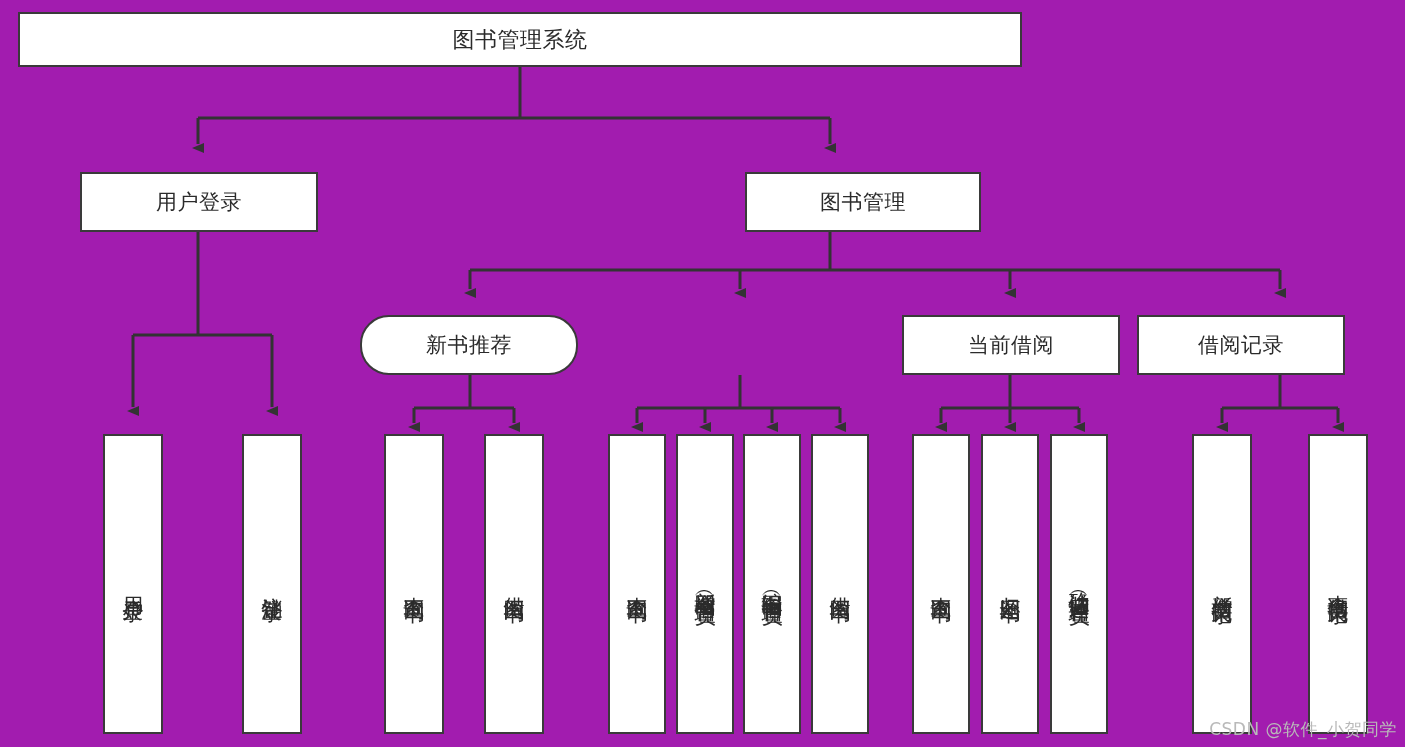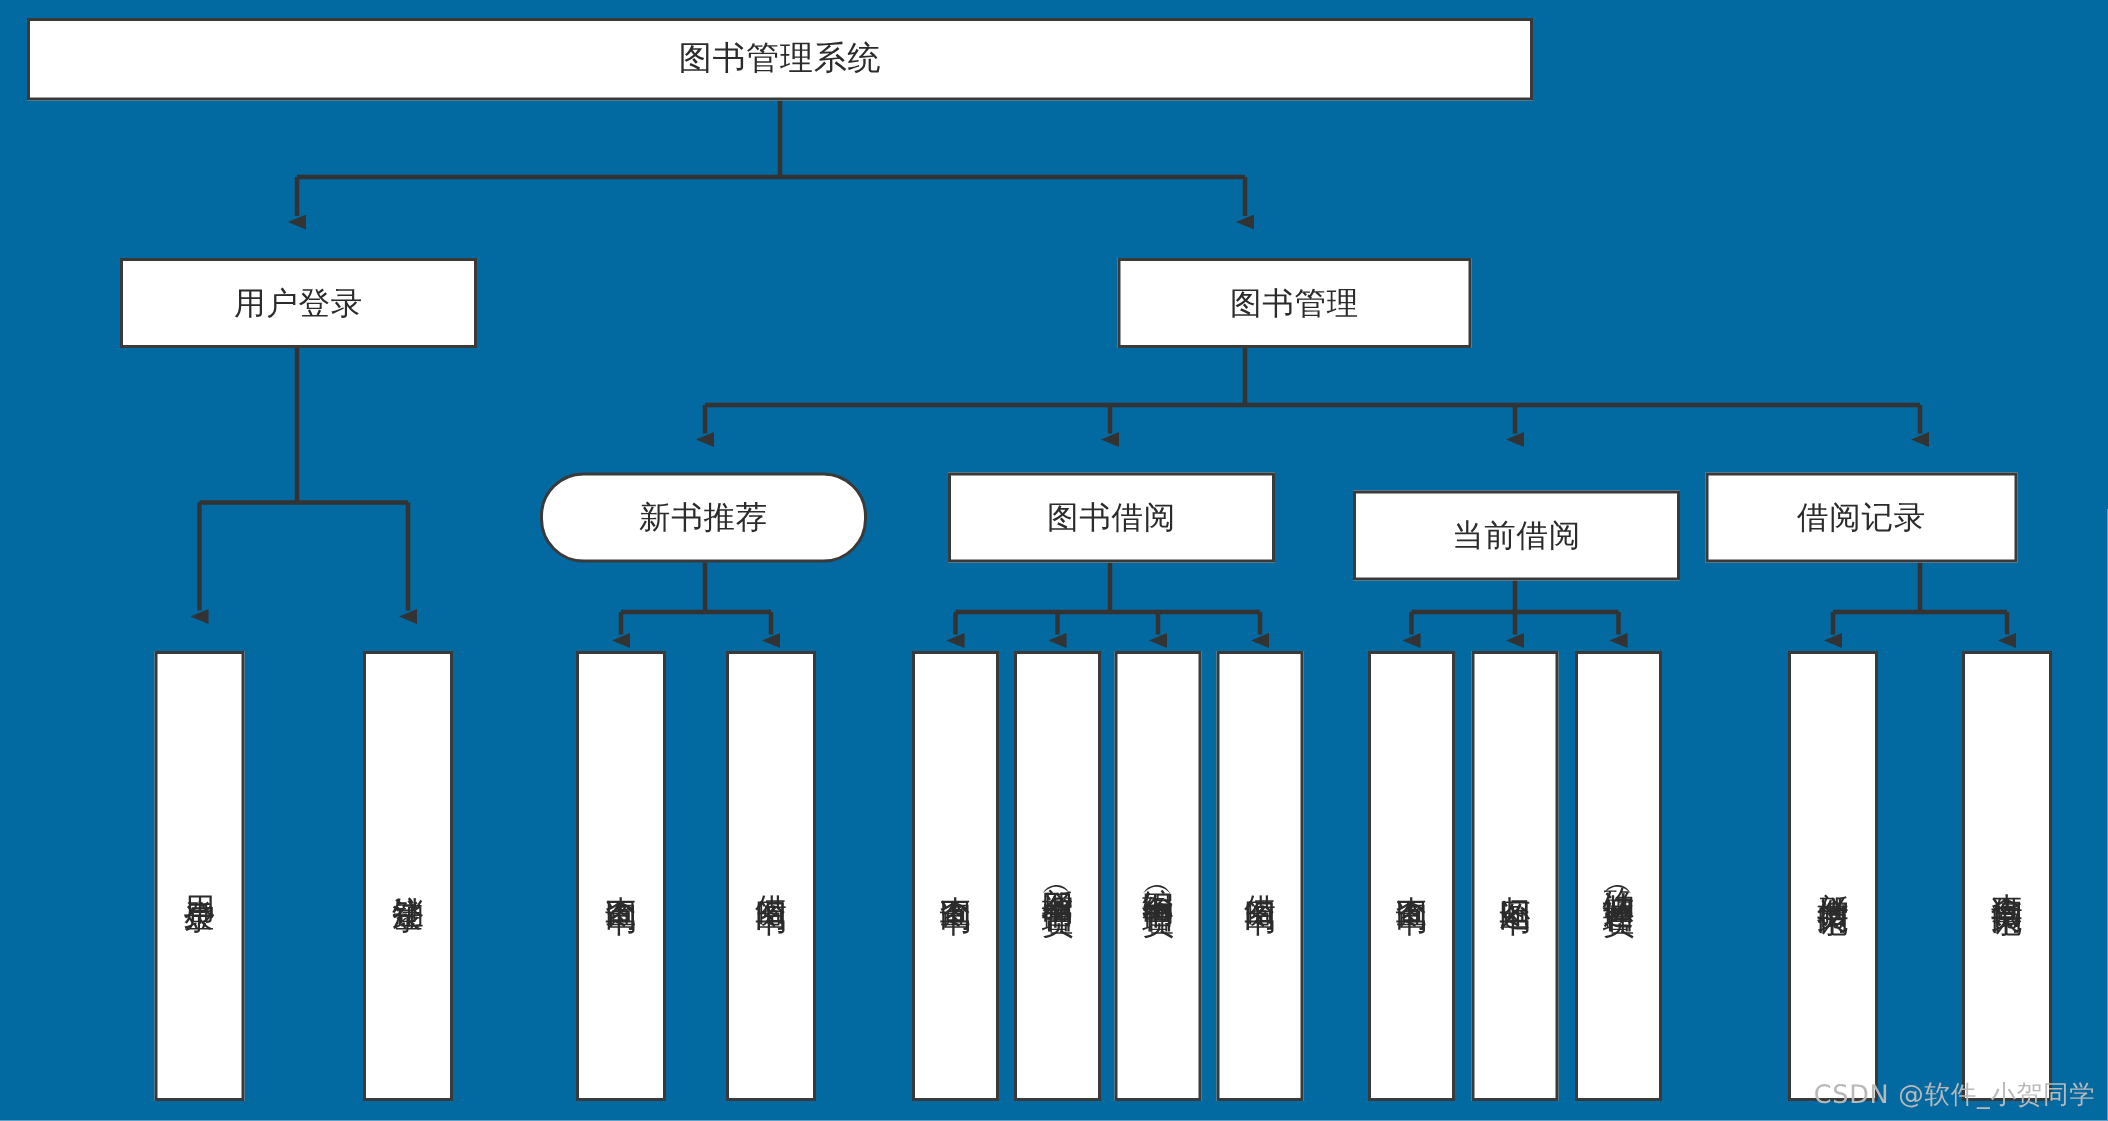--- a/index.html
+++ b/index.html
@@ -10,21 +10,21 @@
   body {
     width: 1405px;
     height: 747px;
     font-family: "DejaVu Sans", "Liberation Sans", sans-serif;
     overflow: hidden;
   }
   #diagram-root {
     position: relative;
     width: 1405px;
     height: 747px;
-    background: #0369a1;
+    background: #a21caf;
   }
   svg.edges {
     position: absolute;
     left: 0;
     top: 0;
     width: 1405px;
     height: 747px;
     pointer-events: none;
   }
   .node {
@@ -138,25 +138,22 @@
   </div>
 
   <div class="node horizontal" style="left:712px; top:172px; width:236px; height:60px;margin-left:33px;">
     <span class="node-label">图书管理</span>
   </div>
 
   <div class="node horizontal" style="left:360px; top:315px; width:218px; height:60px;border-radius:29px;">
     <span class="node-label">新书推荐</span>
   </div>
 
-  <div class="node horizontal" style="left:632px; top:315px; width:218px; height:60px;">
-    <span class="node-label">图书借阅</span>
-  </div>
-
-  <div class="node horizontal" style="left:902px; top:315px; width:218px; height:60px;margin-top:12px;">
+
+  <div class="node horizontal" style="left:902px; top:315px; width:218px; height:60px;">
     <span class="node-label">当前借阅</span>
   </div>
 
   <div class="node horizontal" style="left:1137px; top:315px; width:208px; height:60px;">
     <span class="node-label">借阅记录</span>
   </div>
 
   <div class="node vertical" style="left:103px; top:434px; width:60px; height:300px;">
     <span class="node-label">用户登录</span>
   </div>

